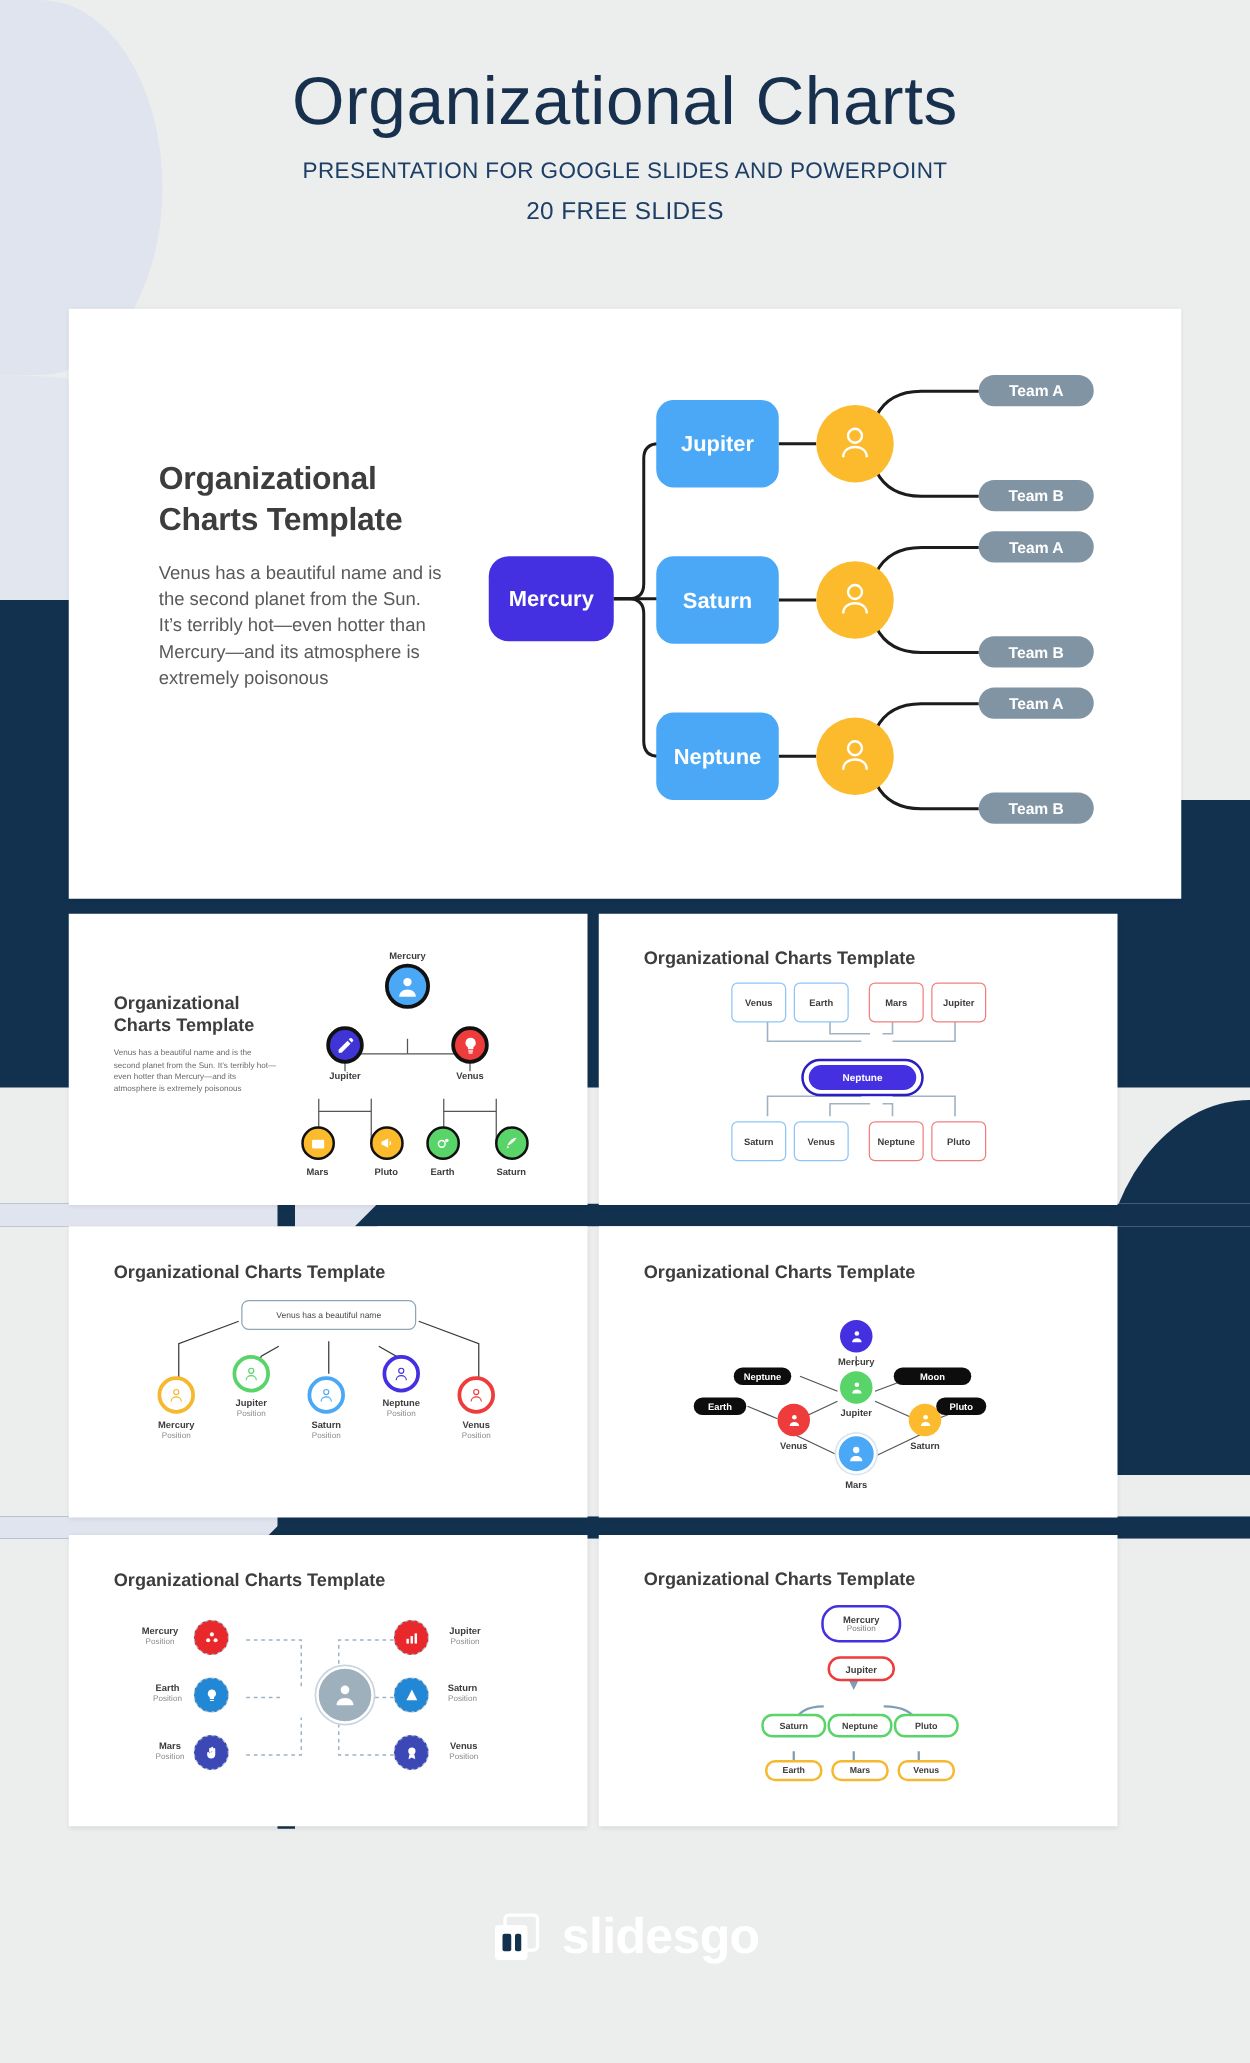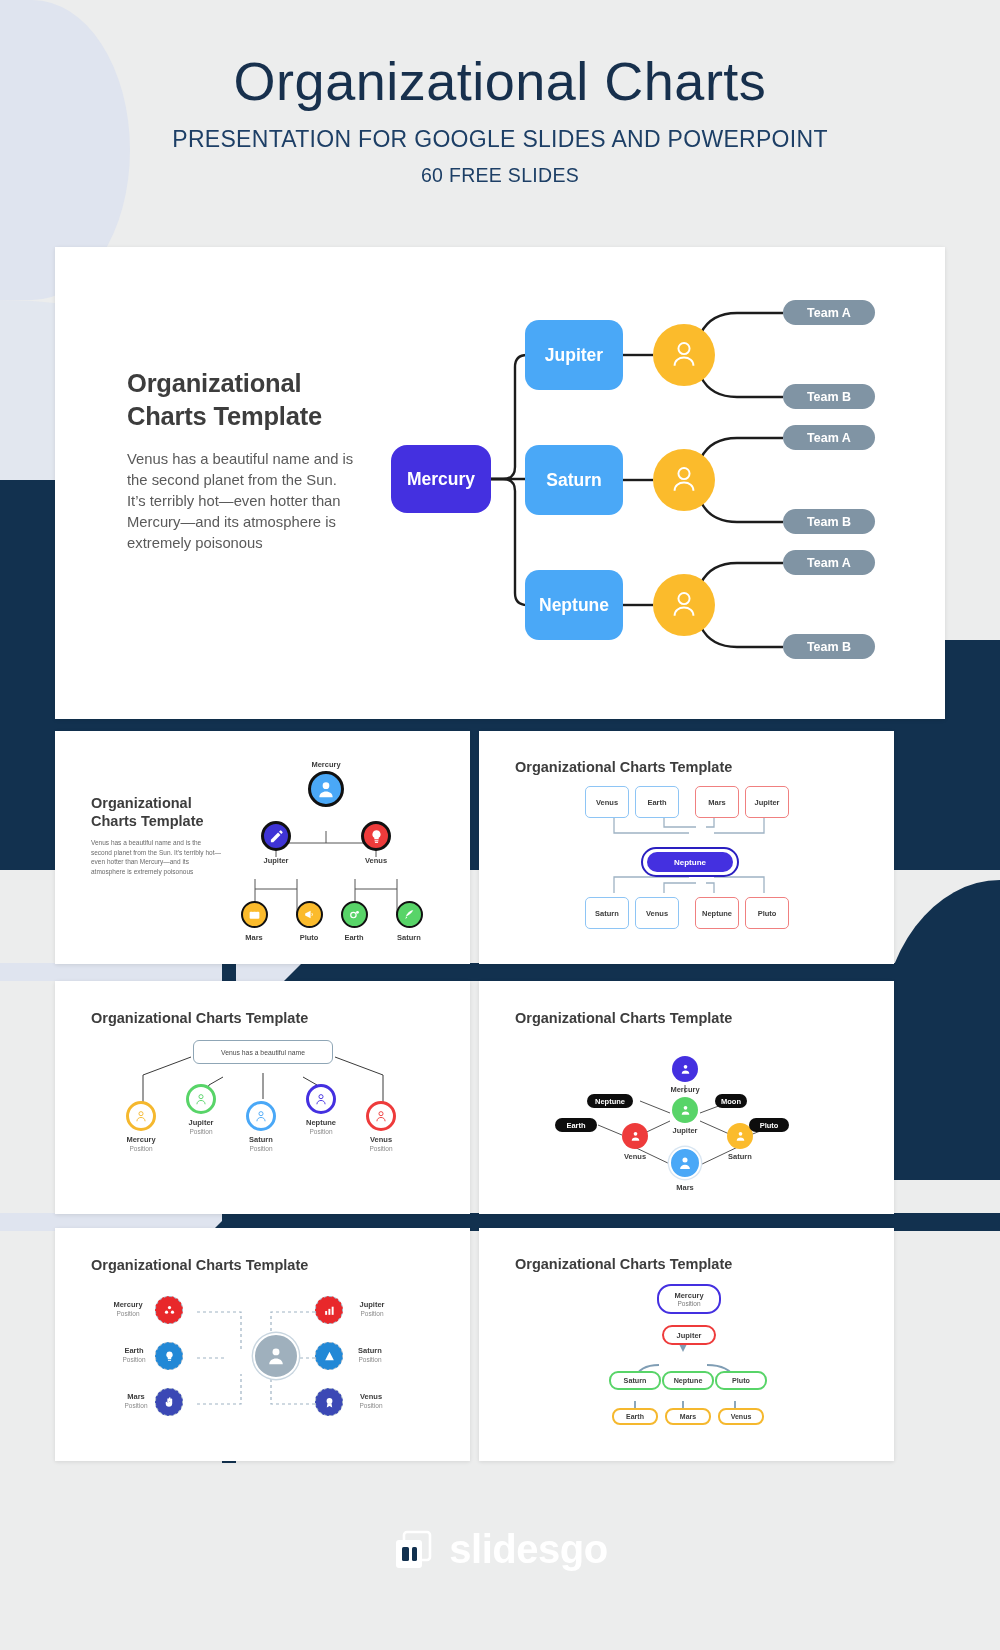--- a/index.html
+++ b/index.html
@@ -39,21 +39,21 @@
   .deco-bar-h { position:absolute; background:#12314f; }
   .deco-bar-v { position:absolute; background:#12314f; }
 
   
   .hdr { position: absolute; top: 50px; left: 0; width: 1000px; text-align: center; }
   .hdr h1 {
     font-size: 54px; font-weight: 400; color: #17304d; letter-spacing: .5px;
     line-height: 1.15;
   }
   .hdr .sub1 {
-    margin-top: 14px; font-size: 23px; color: #1d3f66; letter-spacing: .3px;
+    margin-top: 14px; font-size: 18px; color: #1d3f66; letter-spacing: .3px;
   }
   .hdr .sub2 { margin-top: 11px; font-size: 19.5px; color: #1d3f66; letter-spacing: .3px; }
 
   
   .slide { position: absolute; background: #fff; box-shadow: 0 1px 4px rgba(0,0,0,.10); }
 
   
   #hero { left: 55px; top: 247px; width: 890px; height: 472px; }
 
   .hero-left { position: absolute; left: 72px; top: 120px; width: 230px; }
@@ -140,21 +140,21 @@
   <div class="deco-bar-v" style="left:284px; top:963px; width:18px; height:268px;"></div>
   <div style="position:absolute;left:0;top:963px;width:1000px;height:18px;background:#dfe4ef;"></div>
   <div style="position:absolute;left:284px;top:963px;width:716px;height:18px;background:#12314f;clip-path:polygon(18px 0,100% 0,100% 100%,0 100%);"></div>
   <div style="position:absolute;left:0;top:1213px;width:1000px;height:18px;background:#dfe4ef;"></div>
   <div style="position:absolute;left:212px;top:1213px;width:788px;height:18px;background:#12314f;clip-path:polygon(18px 0,100% 0,100% 100%,0 100%);"></div>
   <div style="position:absolute;left:222px;top:963px;width:14px;height:500px;background:#12314f;"></div>
 
   <div class="hdr">
     <h1>Organizational Charts</h1>
     <div class="sub1">PRESENTATION FOR GOOGLE SLIDES AND POWERPOINT</div>
-    <div class="sub2">60 FREE SLIDES</div>
+    <div class="sub2">20 FREE SLIDES</div>
   </div>
 
   <div class="slide" id="hero">
     <div class="hero-left">
       <h2><span>Organizational</span><br><span>Charts Template</span></h2>
       <p>Venus has a beautiful name and is the second planet from the Sun. It’s terribly hot—even hotter than Mercury—and its atmosphere is extremely poisonous</p>
     </div>
 
     <div class="hero-chart">
       <svg width="540" height="400" style="position:absolute;left:0;top:0;">
@@ -421,21 +421,21 @@
 
     <div class="ic" style="left:190px;top:166px;width:32px;height:32px;background:#4aa8f7;border:2.4px solid #fff;box-shadow:0 0 0 1.4px #d9e6f2;">
       <svg width="16" height="16" viewBox="0 0 24 24">
           <circle cx="12" cy="7.5" r="3.8" fill="#fff"></circle>
           <path d="M4.6 21c0-4 3.3-6.4 7.4-6.4s7.4 2.4 7.4 6.4z" fill="#fff"></path>
         </svg>
     </div>
     <div class="sm-label" style="left:206px;top:202px;">Mars</div>
 
     <div class="blackpill" style="left:108px;top:113px;width:46px;height:14px;">Neptune</div>
-    <div class="blackpill" style="left:236px;top:113px;width:32px;height:14px;">Moon</div>
+    <div class="blackpill" style="left:236px;top:113px;width:62px;height:14px;">Moon</div>
     <div class="blackpill" style="left:76px;top:137px;width:42px;height:14px;">Earth</div>
     <div class="blackpill" style="left:270px;top:137px;width:40px;height:14px;">Pluto</div>
   </div>
 
   <div class="slide" id="s6">
     <div class="thumb-title" style="position:absolute;left:36px;top:29px;">Organizational Charts Template</div>
 
     <svg width="300" height="160" style="position:absolute;left:60px;top:60px;">
       <path d="M82 24 L126 24 L126 62" stroke="#9fb3c4" stroke-width="1.2" fill="none" stroke-dasharray="3 3"></path>
       <path d="M82 70 L110 70" stroke="#9fb3c4" stroke-width="1.2" fill="none" stroke-dasharray="3 3"></path>

